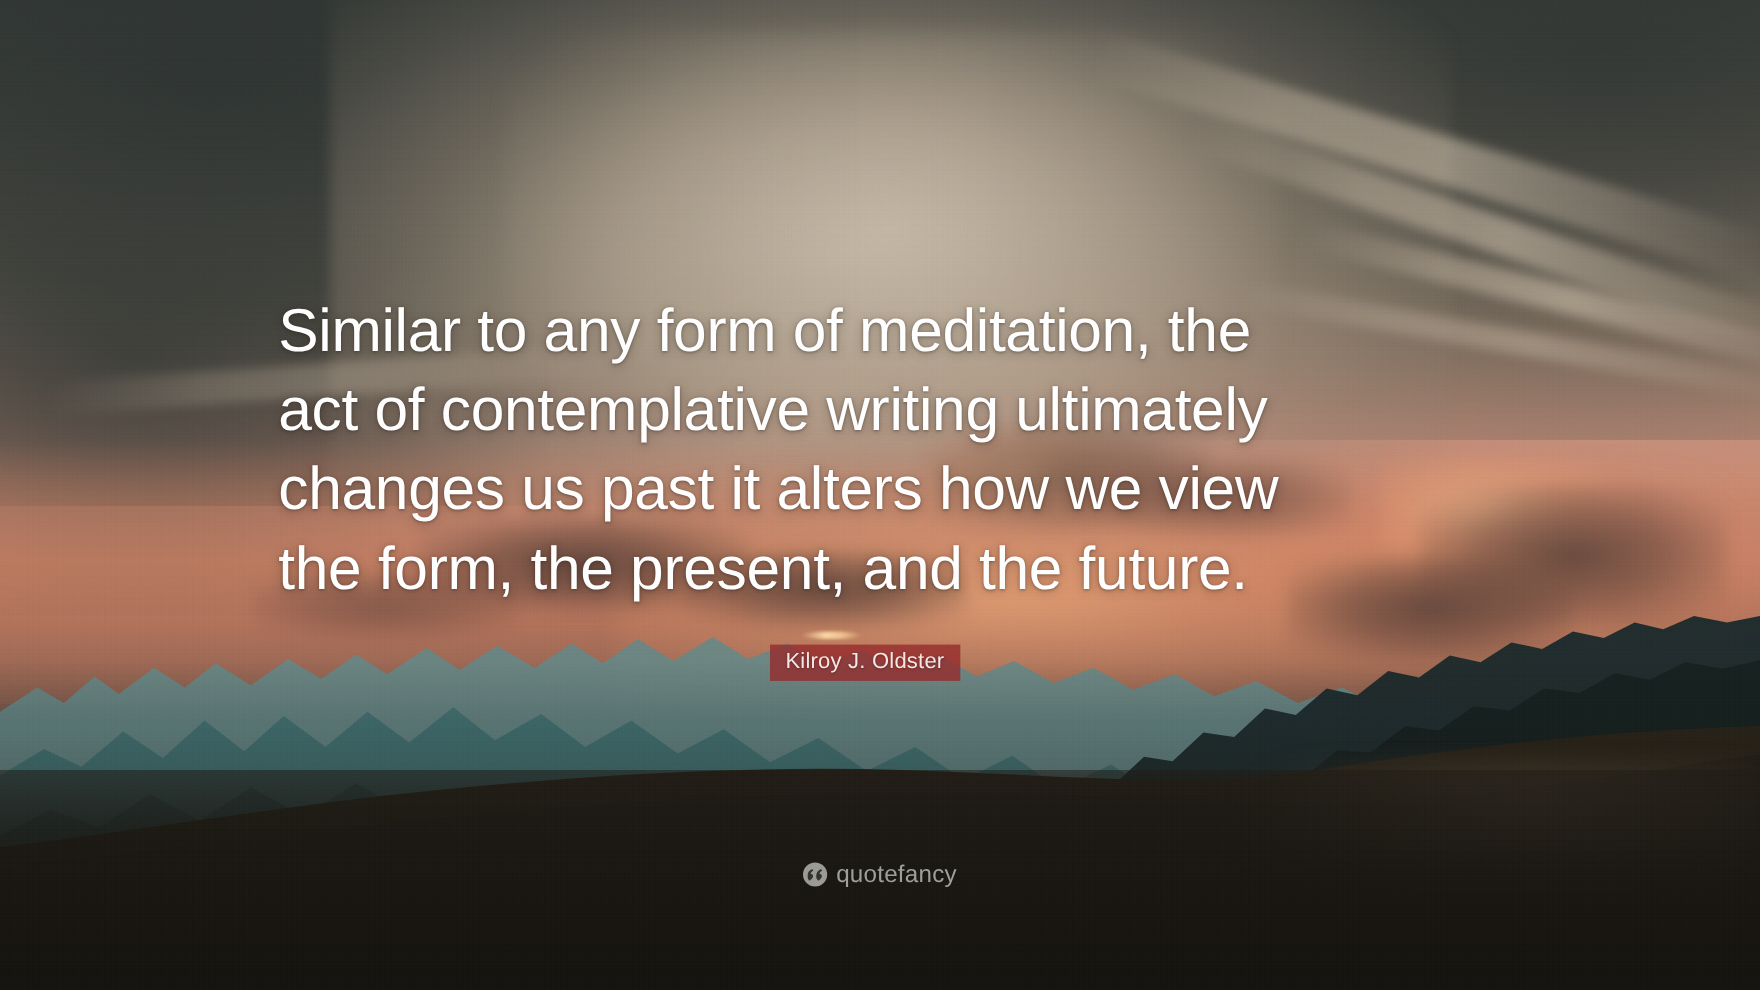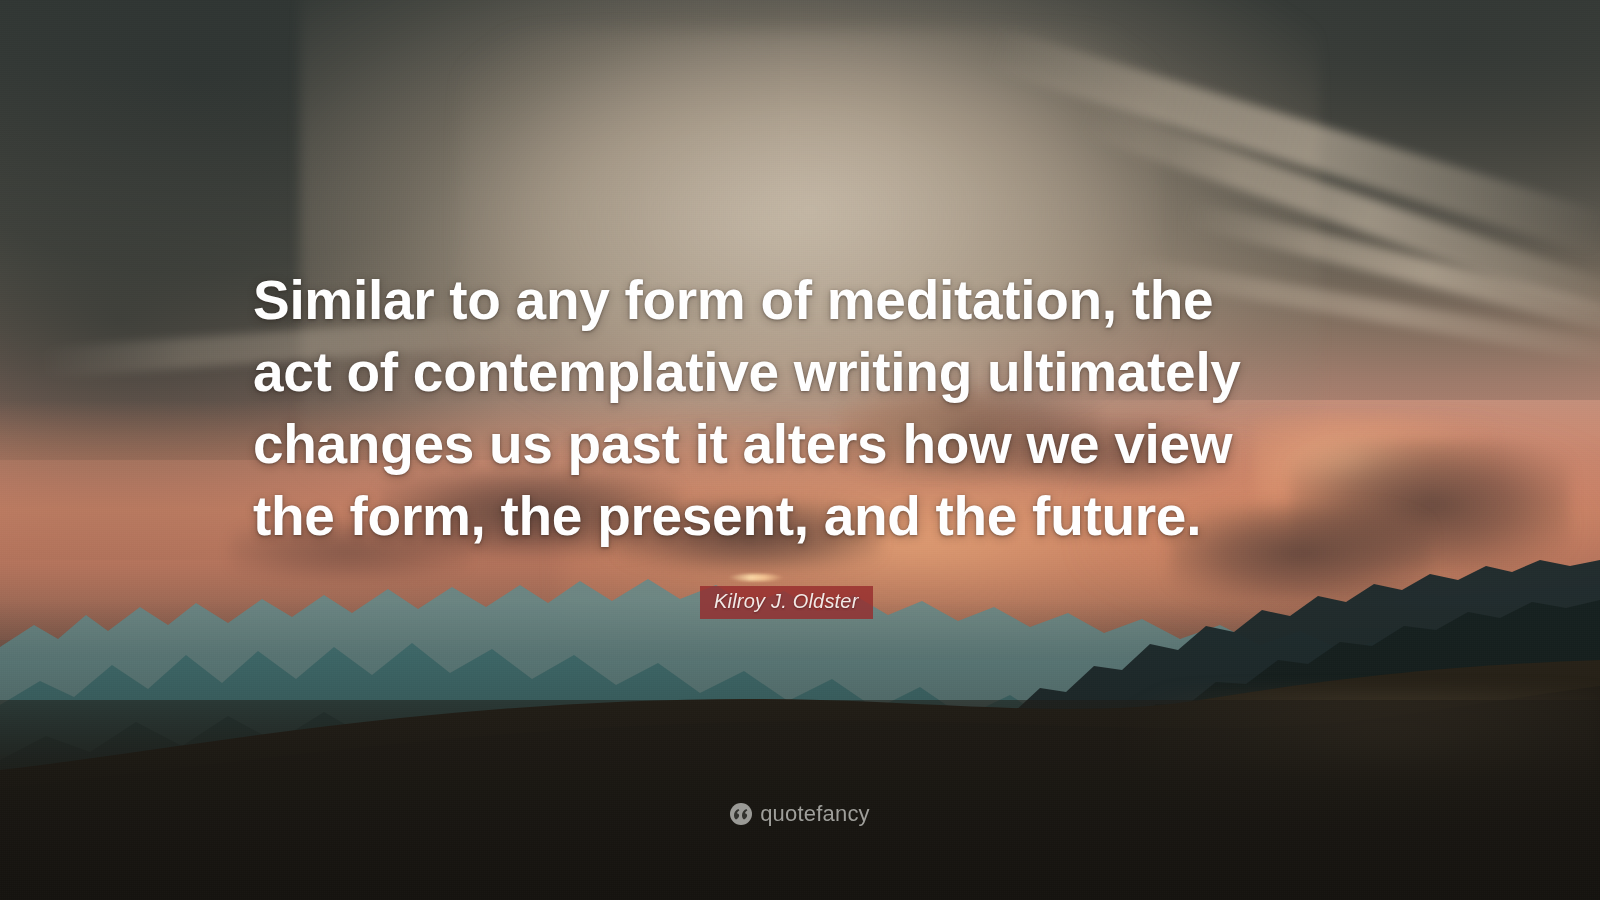--- a/index.html
+++ b/index.html
@@ -236,53 +236,52 @@
     position:absolute;
     left:253px; top:264px;
     width:1090px;
     z-index:20;
   }
   .quote-line {
     display:block;
     font-family:"Liberation Sans", sans-serif;
     font-size:55px;
     line-height:72px;
-    font-weight:bold;
+    font-weight:normal;
     color:#fefefe;
     letter-spacing:-0.3px;
     text-shadow:
       0 1px 3px rgba(40,30,25,0.45),
       0 2px 10px rgba(40,30,25,0.28);
     white-space:nowrap;
   }
 
   
   .author-badge {
     position:absolute;
     left:700px; top:586px;
     padding:5px 14px 7px 14px;
     background:rgba(150,42,44,0.80);
     z-index:22;
-    font-style:italic;
   }
   .author-name {
     font-family:"Liberation Sans", sans-serif;
     font-size:20px;
     line-height:20px;
     font-weight:normal;
     color:#f2e9e6;
     letter-spacing:0.2px;
     white-space:nowrap;
     text-shadow:0 1px 2px rgba(60,14,16,0.5);
   }
 
   
   .brand {
     position:absolute;
-    left:0; top:803px; width:1600px;
+    left:0; top:784px; width:1600px;
     display:flex; align-items:flex-end; justify-content:center;
     gap:8px;
     z-index:22;
   }
   .brand-mark {
     width:22px; height:22px; border-radius:50%;
     background:#9a9a96;
     display:flex; align-items:center; justify-content:center;
     flex:0 0 auto;
   }

